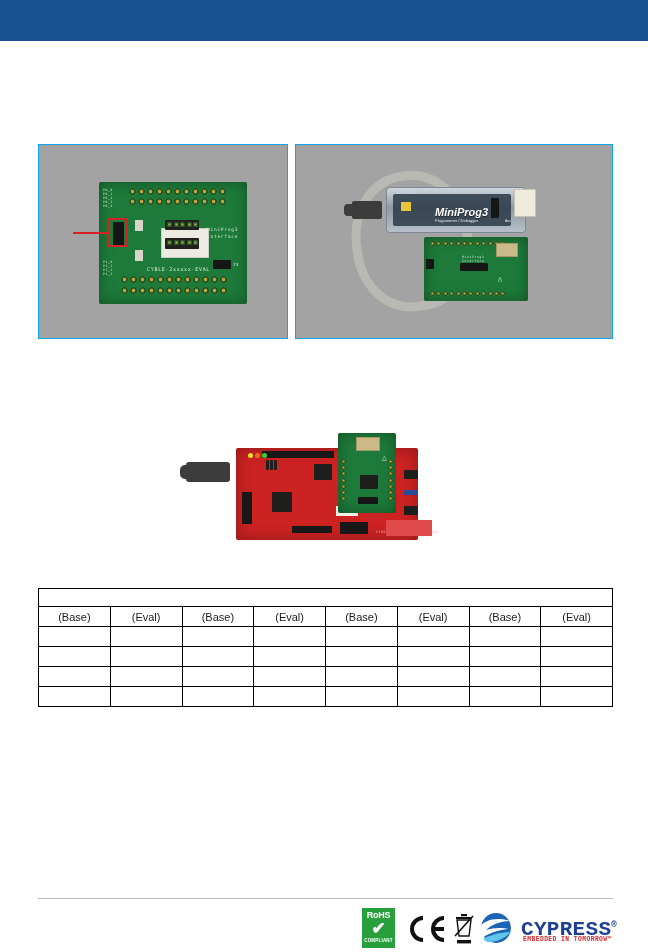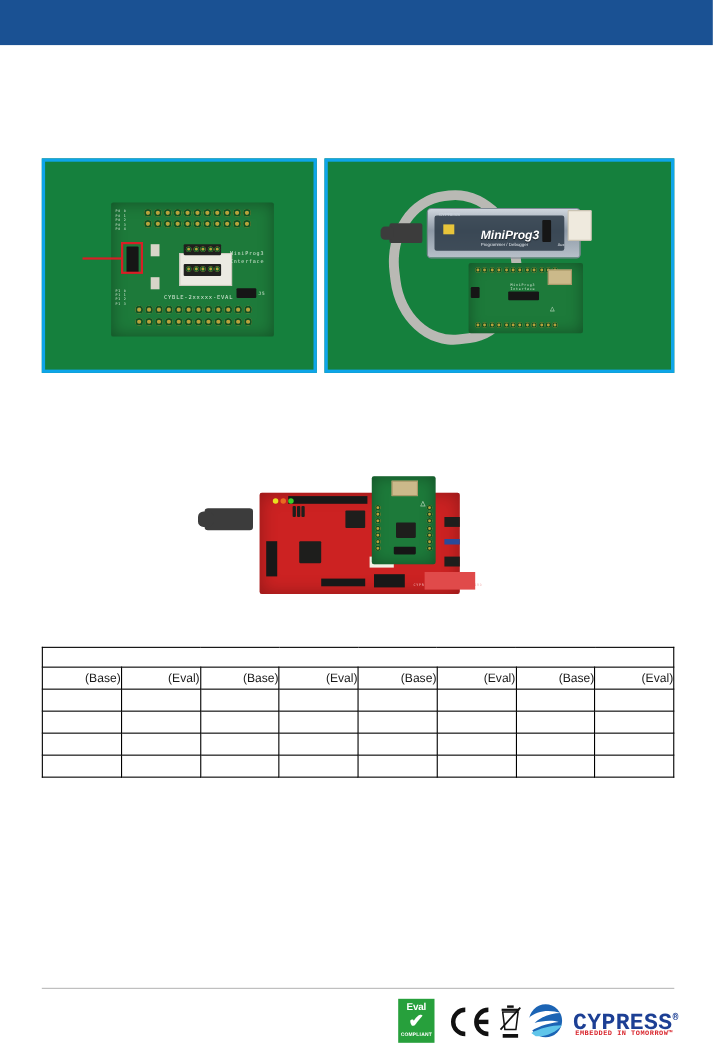--- a/index.html
+++ b/index.html
@@ -21,22 +21,22 @@
     left: 0;
     top: 0;
     width: 648px;
     height: 41px;
     background: #1a5193;
   }
 
   
   .figure-box {
     position: absolute;
-    border: 3px solid #0ea5e9;
-    background: #15803d;
+    border: 1px solid #0ea5e9;
+    background: #a3a3a3;
     box-sizing: border-box;
     overflow: hidden;
   }
   #figure-pcb-box  { left: 38px;  top: 144px; width: 250px; height: 195px; }
   #figure-prog-box { left: 295px; top: 144px; width: 318px; height: 195px; }
 
   
   .board-stage {
     position: absolute;
     inset: 0;
@@ -184,21 +184,21 @@
   #pin-table td {
     border: 1px solid #000000;
     height: 19px;
     text-align: center;
     vertical-align: middle;
     font-size: 11px;
     color: #1a1a1a;
     padding: 0;
   }
   #pin-table tr.title-row td { height: 17px; }
-  #pin-table tr.header-row td { height: 19px; text-align: right; }
+  #pin-table tr.header-row td { height: 19px; }
   #pin-table td.filled {
     font-family: "DejaVu Sans Mono", monospace;
     font-size: 11.5px;
     letter-spacing: .4px;
   }
 
   
   .footer-rule {
     position: absolute;
     left: 38px;
@@ -557,21 +557,21 @@
       <td></td>
     </tr>
   </tbody>
 </table>
 
 <div class="footer-rule"></div>
 
 <div id="footer-marks">
 
   <div class="rohs">
-    <div class="t1">Eval</div>
+    <div class="t1">RoHS</div>
     <div class="chk">✔</div>
     <div class="t2">COMPLIANT</div>
   </div>
 
   <div class="ce-mark">
     <svg width="42" height="30" viewBox="0 0 42 30">
       <path d="M17 4 A11 11 0 1 0 17 26" stroke="#111" stroke-width="4" fill="none"></path>
       <path d="M38 4 A11 11 0 1 0 38 26" stroke="#111" stroke-width="4" fill="none"></path>
       <rect x="27" y="13" width="11" height="4" fill="#111"></rect>
     </svg>

